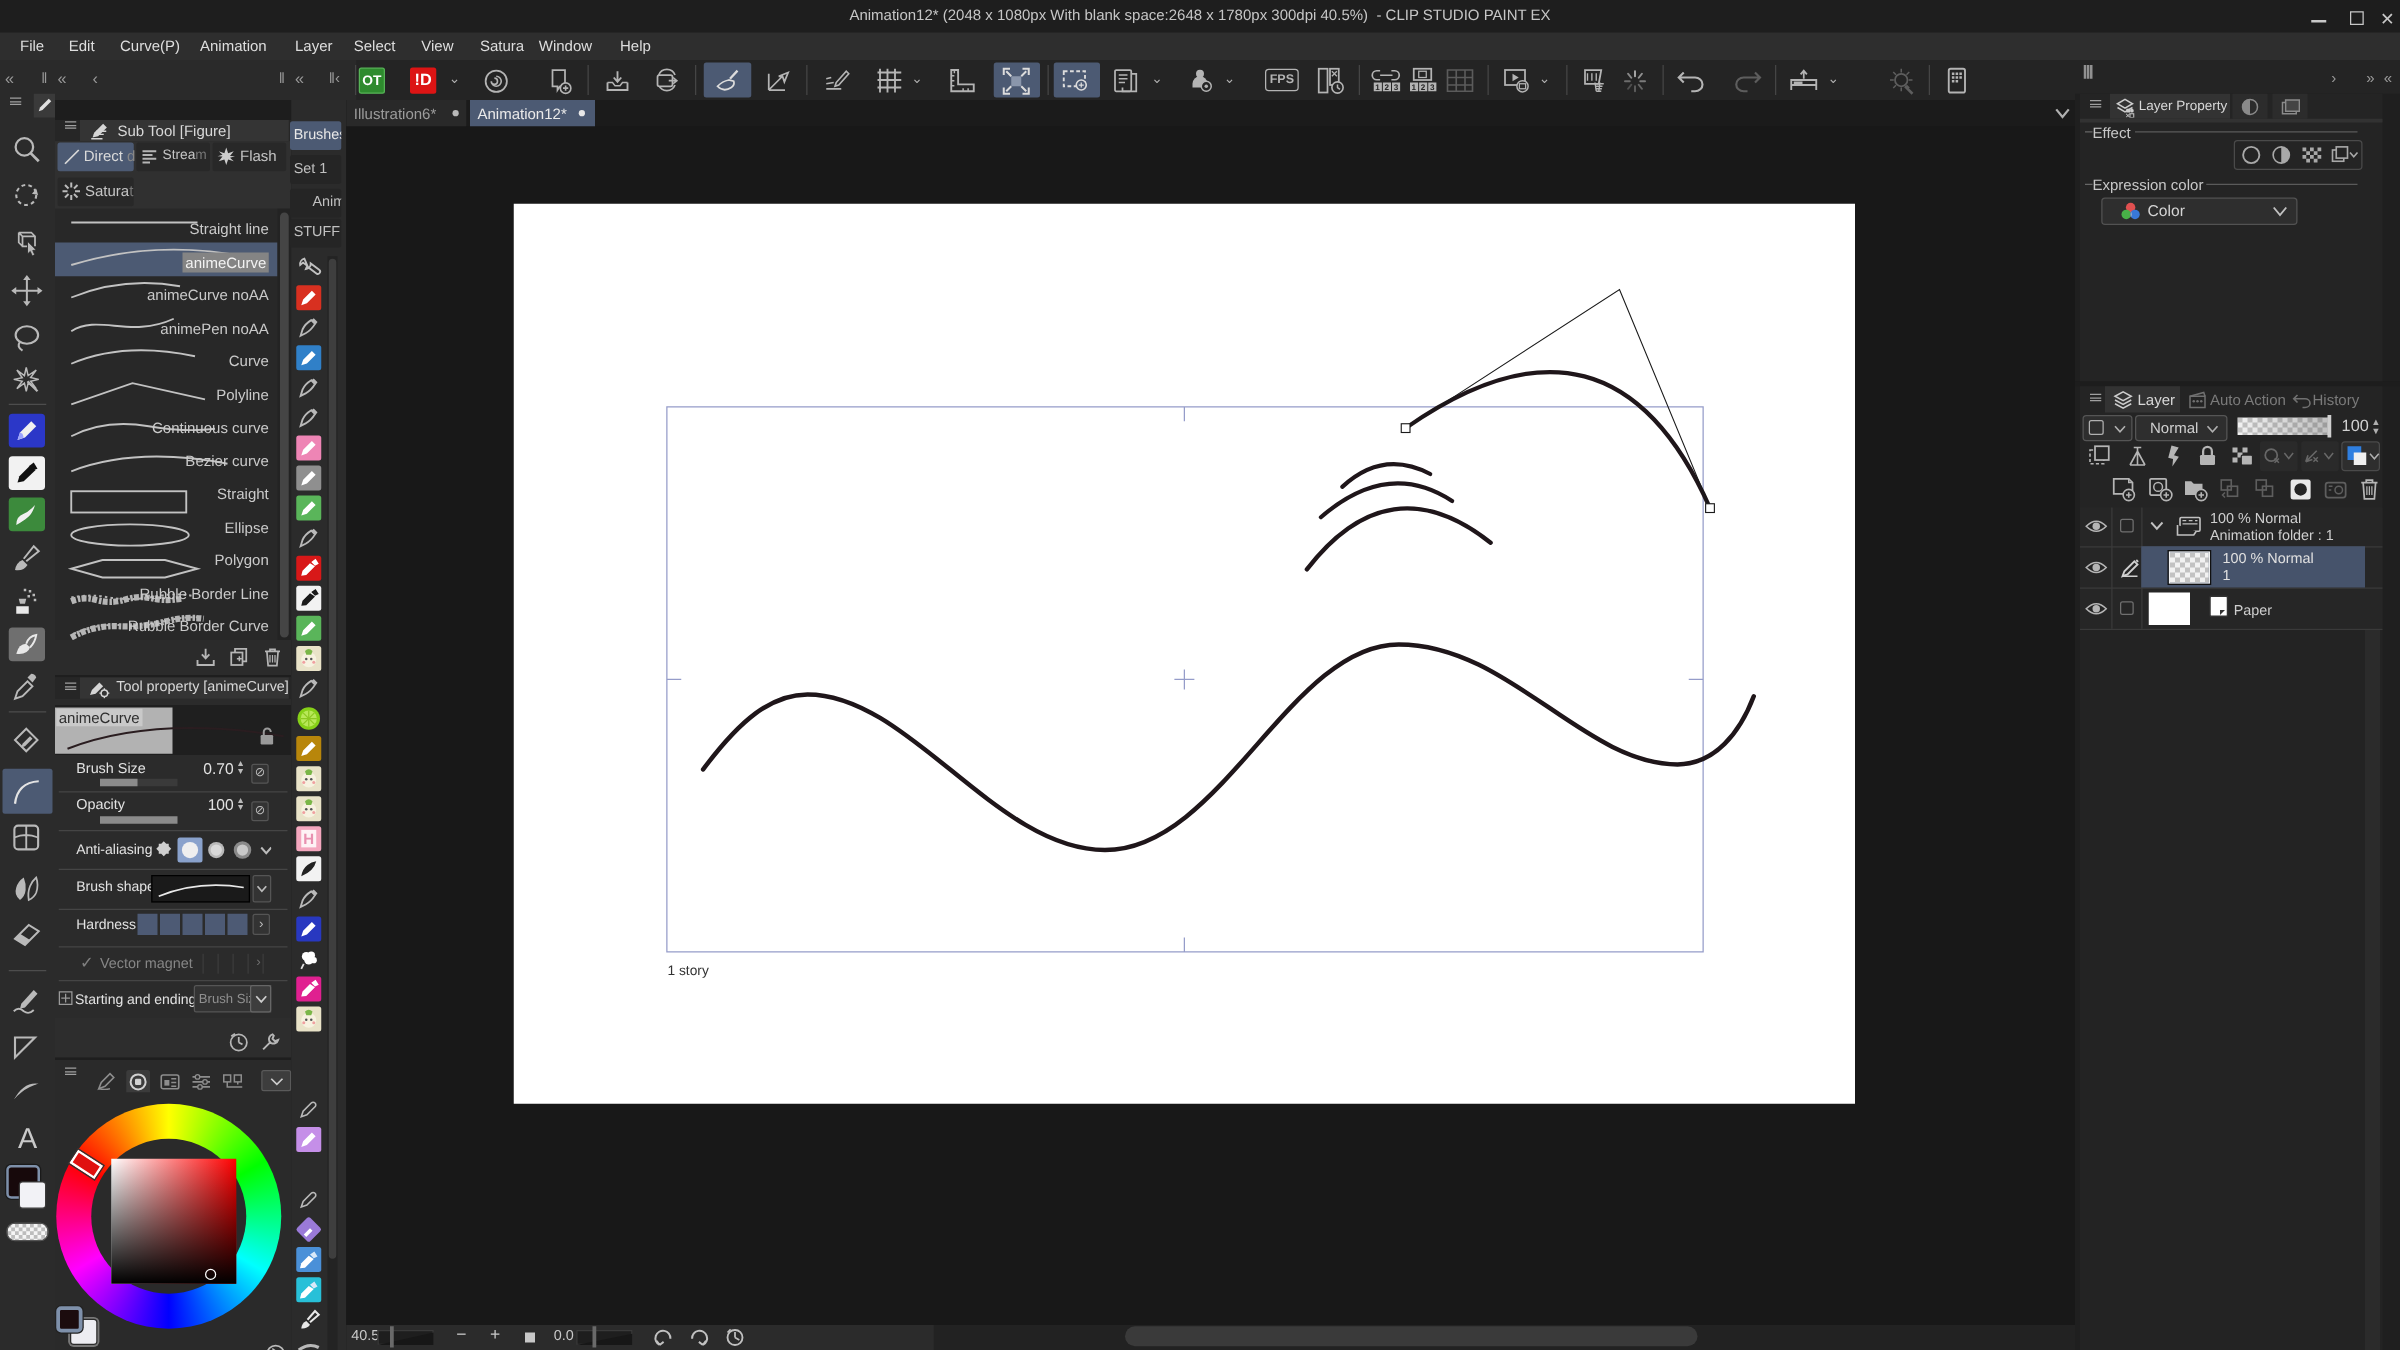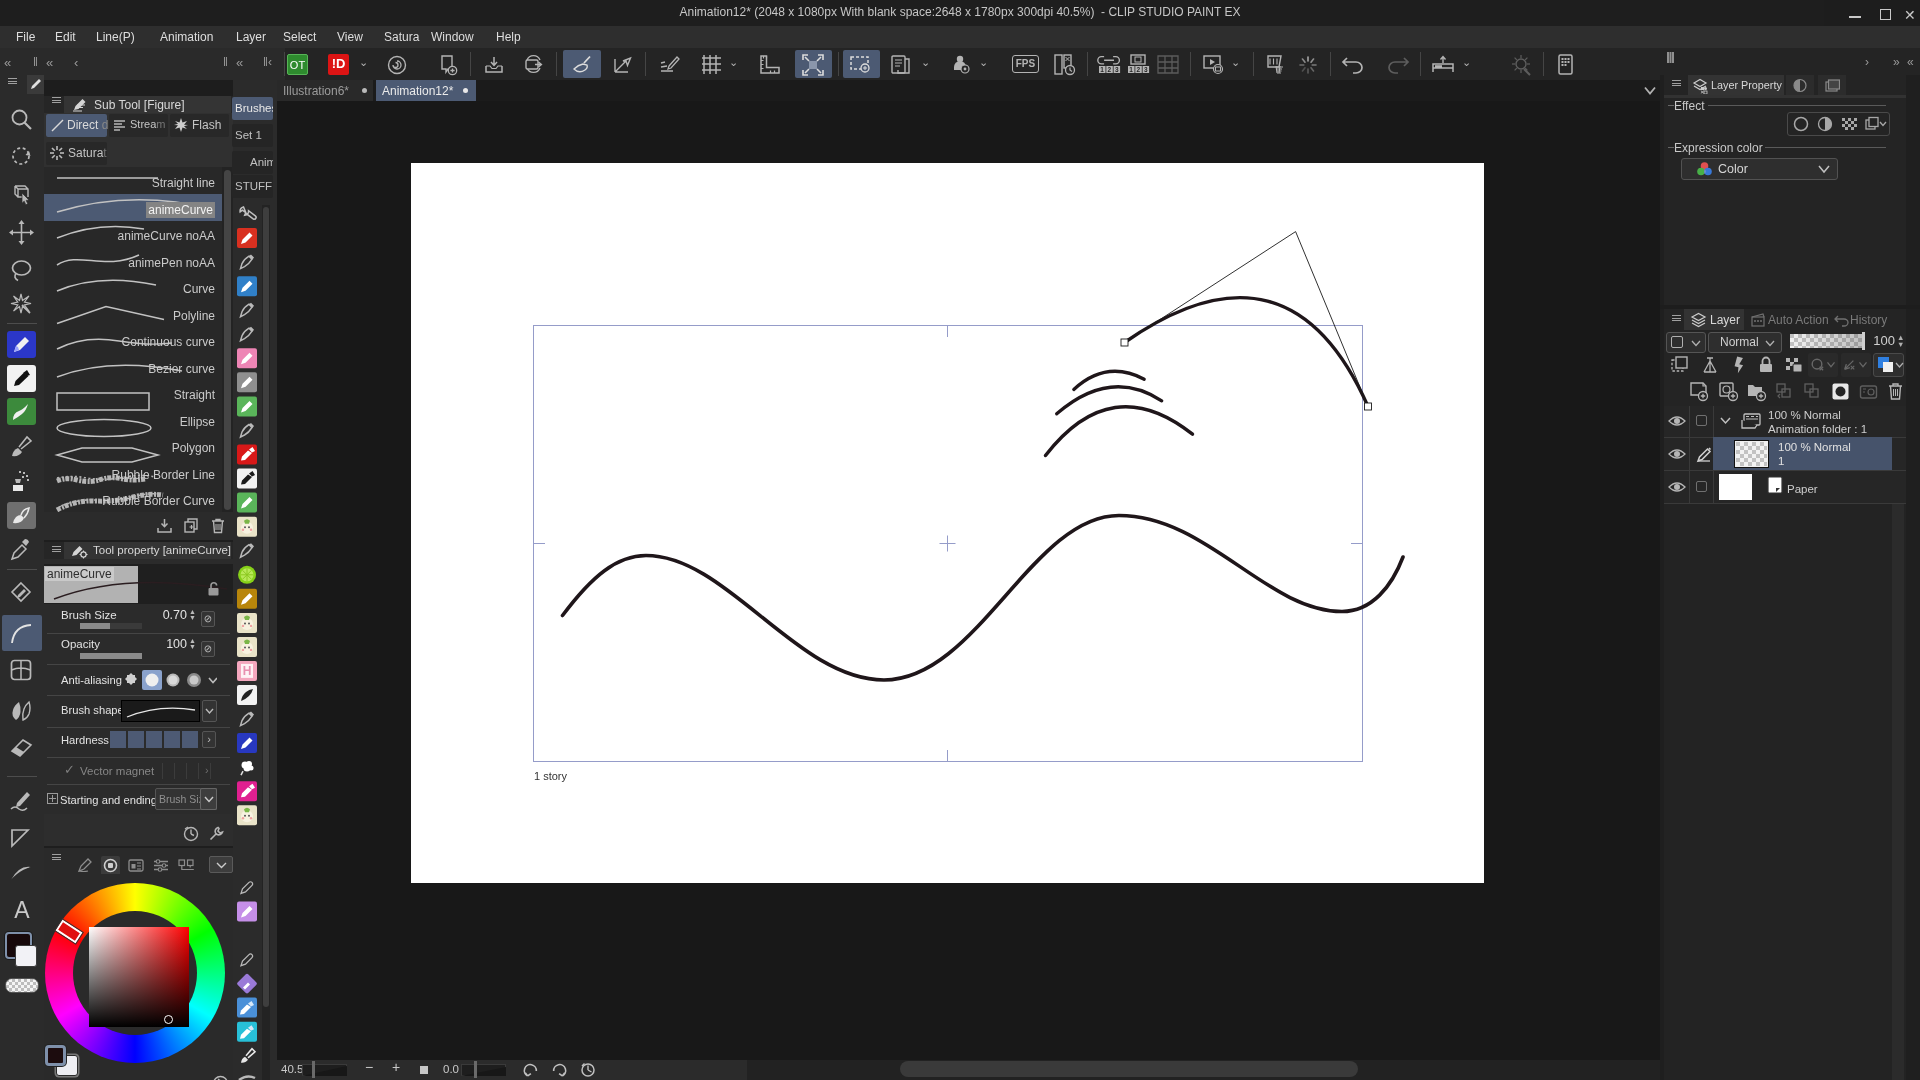--- a/index.html
+++ b/index.html
@@ -19,42 +19,42 @@
 <div class="abs" style="left:0;top:0;width:1824px;height:26px;background:#1e1e1e">
   <div class="abs" style="left:0;top:0;width:1920px;height:26px;text-align:center;font-size:12px;color:#c6c6c6;line-height:25px">Animation12* (2048 x 1080px With blank space:2648 x 1780px 300dpi 40.5%)&nbsp; - CLIP STUDIO PAINT EX</div>
   <div class="abs" style="left:1849px;top:16px;width:12px;height:1.5px;background:#c8c8c8"></div>
   <div class="abs" style="left:1880px;top:9px;width:11px;height:11px;border:1.5px solid #c8c8c8"></div>
   <div class="abs" style="left:1904px;top:8px;width:14px;height:14px;font-size:14px;color:#c8c8c8;line-height:14px">✕</div>
 </div>
 
 <div class="abs" style="left:0;top:26px;width:1920px;height:22px;background:#2e2e2e;font-size:12px;color:#dedede">
   <span class="abs" style="left:16px;top:4px">File</span>
   <span class="abs" style="left:55px;top:4px">Edit</span>
-  <span class="abs" style="left:96px;top:4px">Line(P)</span>
+  <span class="abs" style="left:96px;top:4px">Curve(P)</span>
   <span class="abs" style="left:160px;top:4px">Animation</span>
   <span class="abs" style="left:236px;top:4px">Layer</span>
   <span class="abs" style="left:283px;top:4px">Select</span>
   <span class="abs" style="left:337px;top:4px">View</span>
   <span class="abs" style="left:384px;top:4px">Satura</span>
   <span class="abs" style="left:431px;top:4px">Window</span>
   <span class="abs" style="left:496px;top:4px">Help</span>
 </div>
 
 <div id="toolbar" class="abs" style="left:0;top:48px;width:1920px;height:32px;background:#242424">
   <div class="abs" style="left:0;top:0;width:285px;height:32px;background:#2a2a2a"></div>
   <span class="ico" style="left:4px;top:7px;font-size:13px;color:#999">«</span>
   <span class="ico" style="left:33px;top:7px;font-size:12px;color:#999">‖</span>
   <span class="ico" style="left:46px;top:7px;font-size:13px;color:#999">«</span>
   <span class="ico" style="left:74px;top:7px;font-size:13px;color:#999">‹</span>
   <span class="ico" style="left:223px;top:7px;font-size:12px;color:#999">‖</span>
   <span class="ico" style="left:236px;top:7px;font-size:13px;color:#999">«</span>
   <span class="ico" style="left:263px;top:7px;font-size:12px;color:#999">‖‹</span>
   <div class="sep" style="left:284px;top:4px;height:24px"></div>
 
-  <div class="abs" style="left:287px;top:54px;width:21px;height:21px;background:#2e8b2e;border-radius:2px;top:6px;color:#fff;font-size:11px;font-weight:normal;text-align:center;line-height:20px;border:1px solid #57b457">OT</div>
+  <div class="abs" style="left:287px;top:54px;width:21px;height:21px;background:#2e8b2e;border-radius:2px;top:6px;color:#fff;font-size:11px;font-weight:bold;text-align:center;line-height:20px;border:1px solid #57b457">OT</div>
 
   <div class="abs" style="left:328px;top:6px;width:21px;height:21px;background:#dc1414;border-radius:2px;color:#fff;font-size:13px;font-weight:bold;text-align:center;line-height:20px">!D</div>
   <span class="ico" style="left:359px;top:8px;font-size:11px">⌄</span>
   <svg class="abs" style="left:387px;top:7px" width="20" height="20" viewBox="0 0 20 20">
       <circle cx="10" cy="10" r="8.5" fill="none" stroke="#b4b4b4" stroke-width="1.4"></circle>
       <path d="M10 6 a4 4 0 1 1 -4 4 a2.5 2.5 0 1 0 2.5-2.5" fill="none" stroke="#b4b4b4" stroke-width="1.3"></path>
     </svg>
   <svg class="abs" style="left:437px;top:6px" width="22" height="22" viewBox="0 0 22 22">
       <path d="M5 2 h10 v13 h-4 l-2 3 v-3 h-4 z" fill="none" stroke="#b4b4b4" stroke-width="1.4"></path>
       <circle cx="15.5" cy="16.5" r="4.2" fill="#262626" stroke="#b4b4b4" stroke-width="1.3"></circle>

